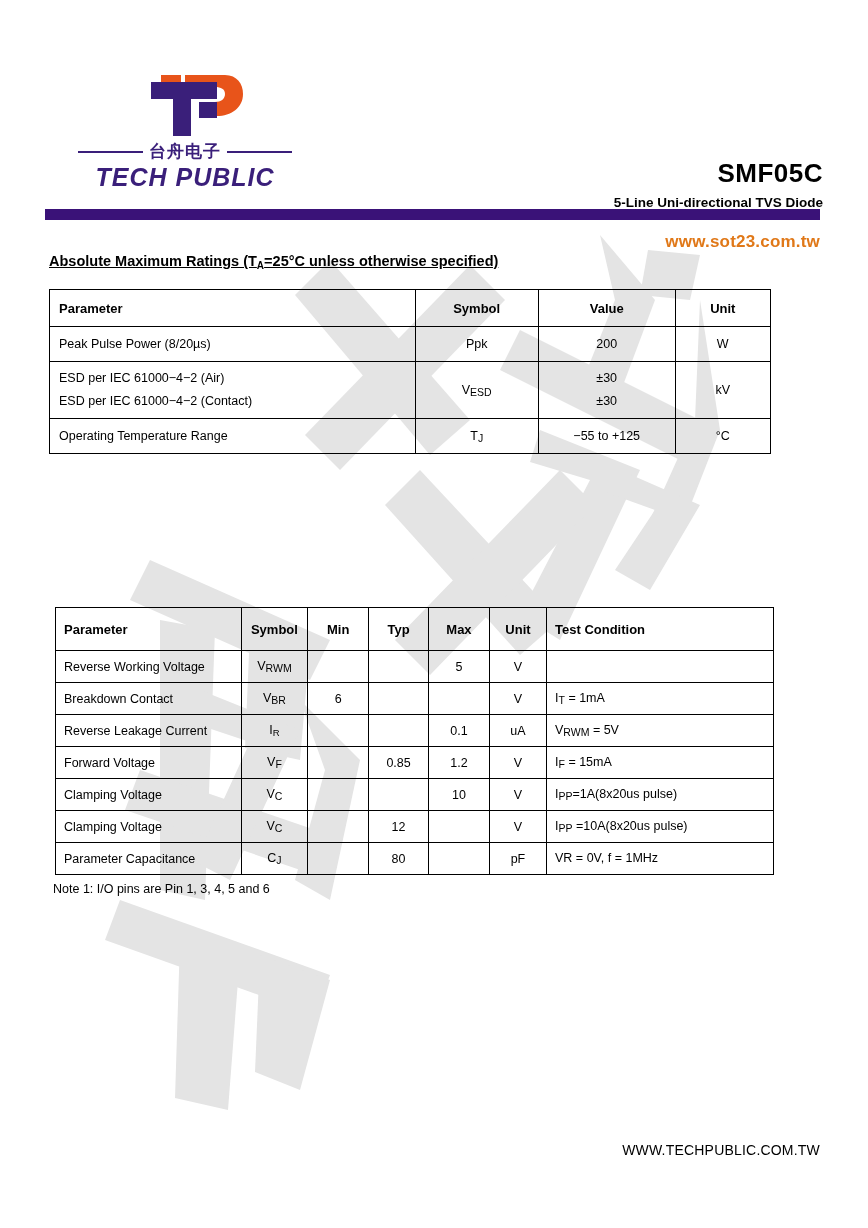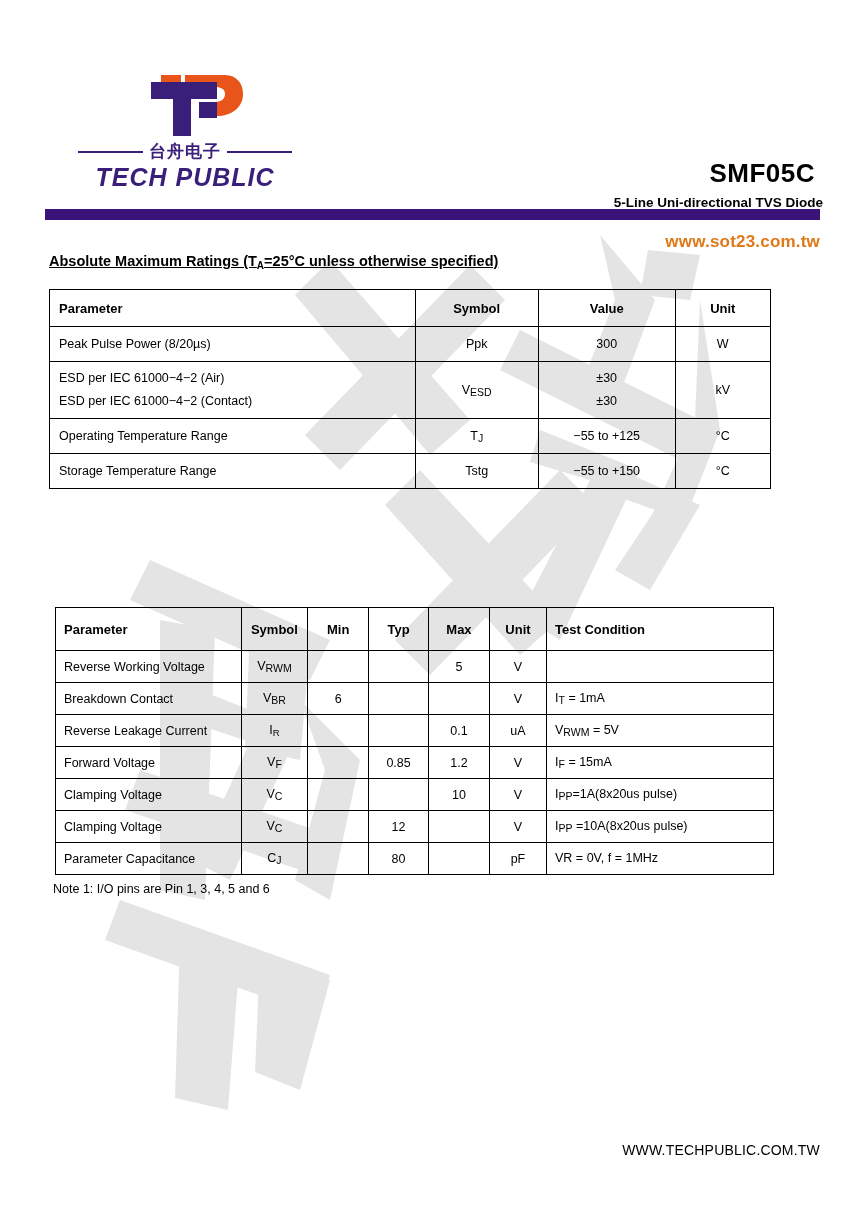--- a/index.html
+++ b/index.html
@@ -84,21 +84,21 @@
     left: 18px;
     right: 18px;
     top: 11px;
     height: 2px;
     background: #3a1f7a;
     z-index: 1;
   }
 
   #part-number {
     position: absolute;
-    right: 8px; top: 88px;
+    right: 0; top: 88px;
     font-size: 26px;
     font-weight: bold;
     letter-spacing: 0.5px;
     line-height: 1;
   }
   #part-subtitle {
     position: absolute;
     right: 0; top: 124px;
     font-size: 13.5px;
     font-weight: bold;
@@ -280,21 +280,21 @@
         <th class="c-sym cell-center">Symbol</th>
         <th class="c-val cell-center">Value</th>
         <th class="c-unit cell-center">Unit</th>
       </tr>
     </thead>
     <tbody>
 
       <tr>
         <td class="cell-left">Peak Pulse Power (8/20µs)</td>
         <td class="cell-center"><span>Ppk</span><sub class="sc"></sub></td>
-        <td class="cell-center">300</td>
+        <td class="cell-center">200</td>
         <td class="cell-center">W</td>
       </tr>
 
 
       <tr>
         <td class="esd-cell esd-lines">
           <div>ESD per IEC 61000−4−2 (Air)</div>
           <div>ESD per IEC 61000−4−2 (Contact)</div>
         </td>
         <td class="esd-cell cell-center"><span>V</span><sub class="sc">ESD</sub></td>
@@ -305,26 +305,20 @@
         <td class="esd-cell cell-center">kV</td>
       </tr>
 
       <tr>
         <td class="cell-left">Operating Temperature Range</td>
         <td class="cell-center"><span>T</span><sub class="sc">J</sub></td>
         <td class="cell-center">−55 to +125</td>
         <td class="cell-center">°C</td>
       </tr>
 
-      <tr>
-        <td class="cell-left">Storage Temperature Range</td>
-        <td class="cell-center"><span>Tstg</span><sub class="sc"></sub></td>
-        <td class="cell-center">−55 to +150</td>
-        <td class="cell-center">°C</td>
-      </tr>
     </tbody>
   </table>
 
 
   <table id="table-ec">
     <thead>
       <tr>
         <th class="e-param cell-left">Parameter</th>
         <th class="e-sym cell-center">Symbol</th>
         <th class="e-min cell-center">Min</th>

